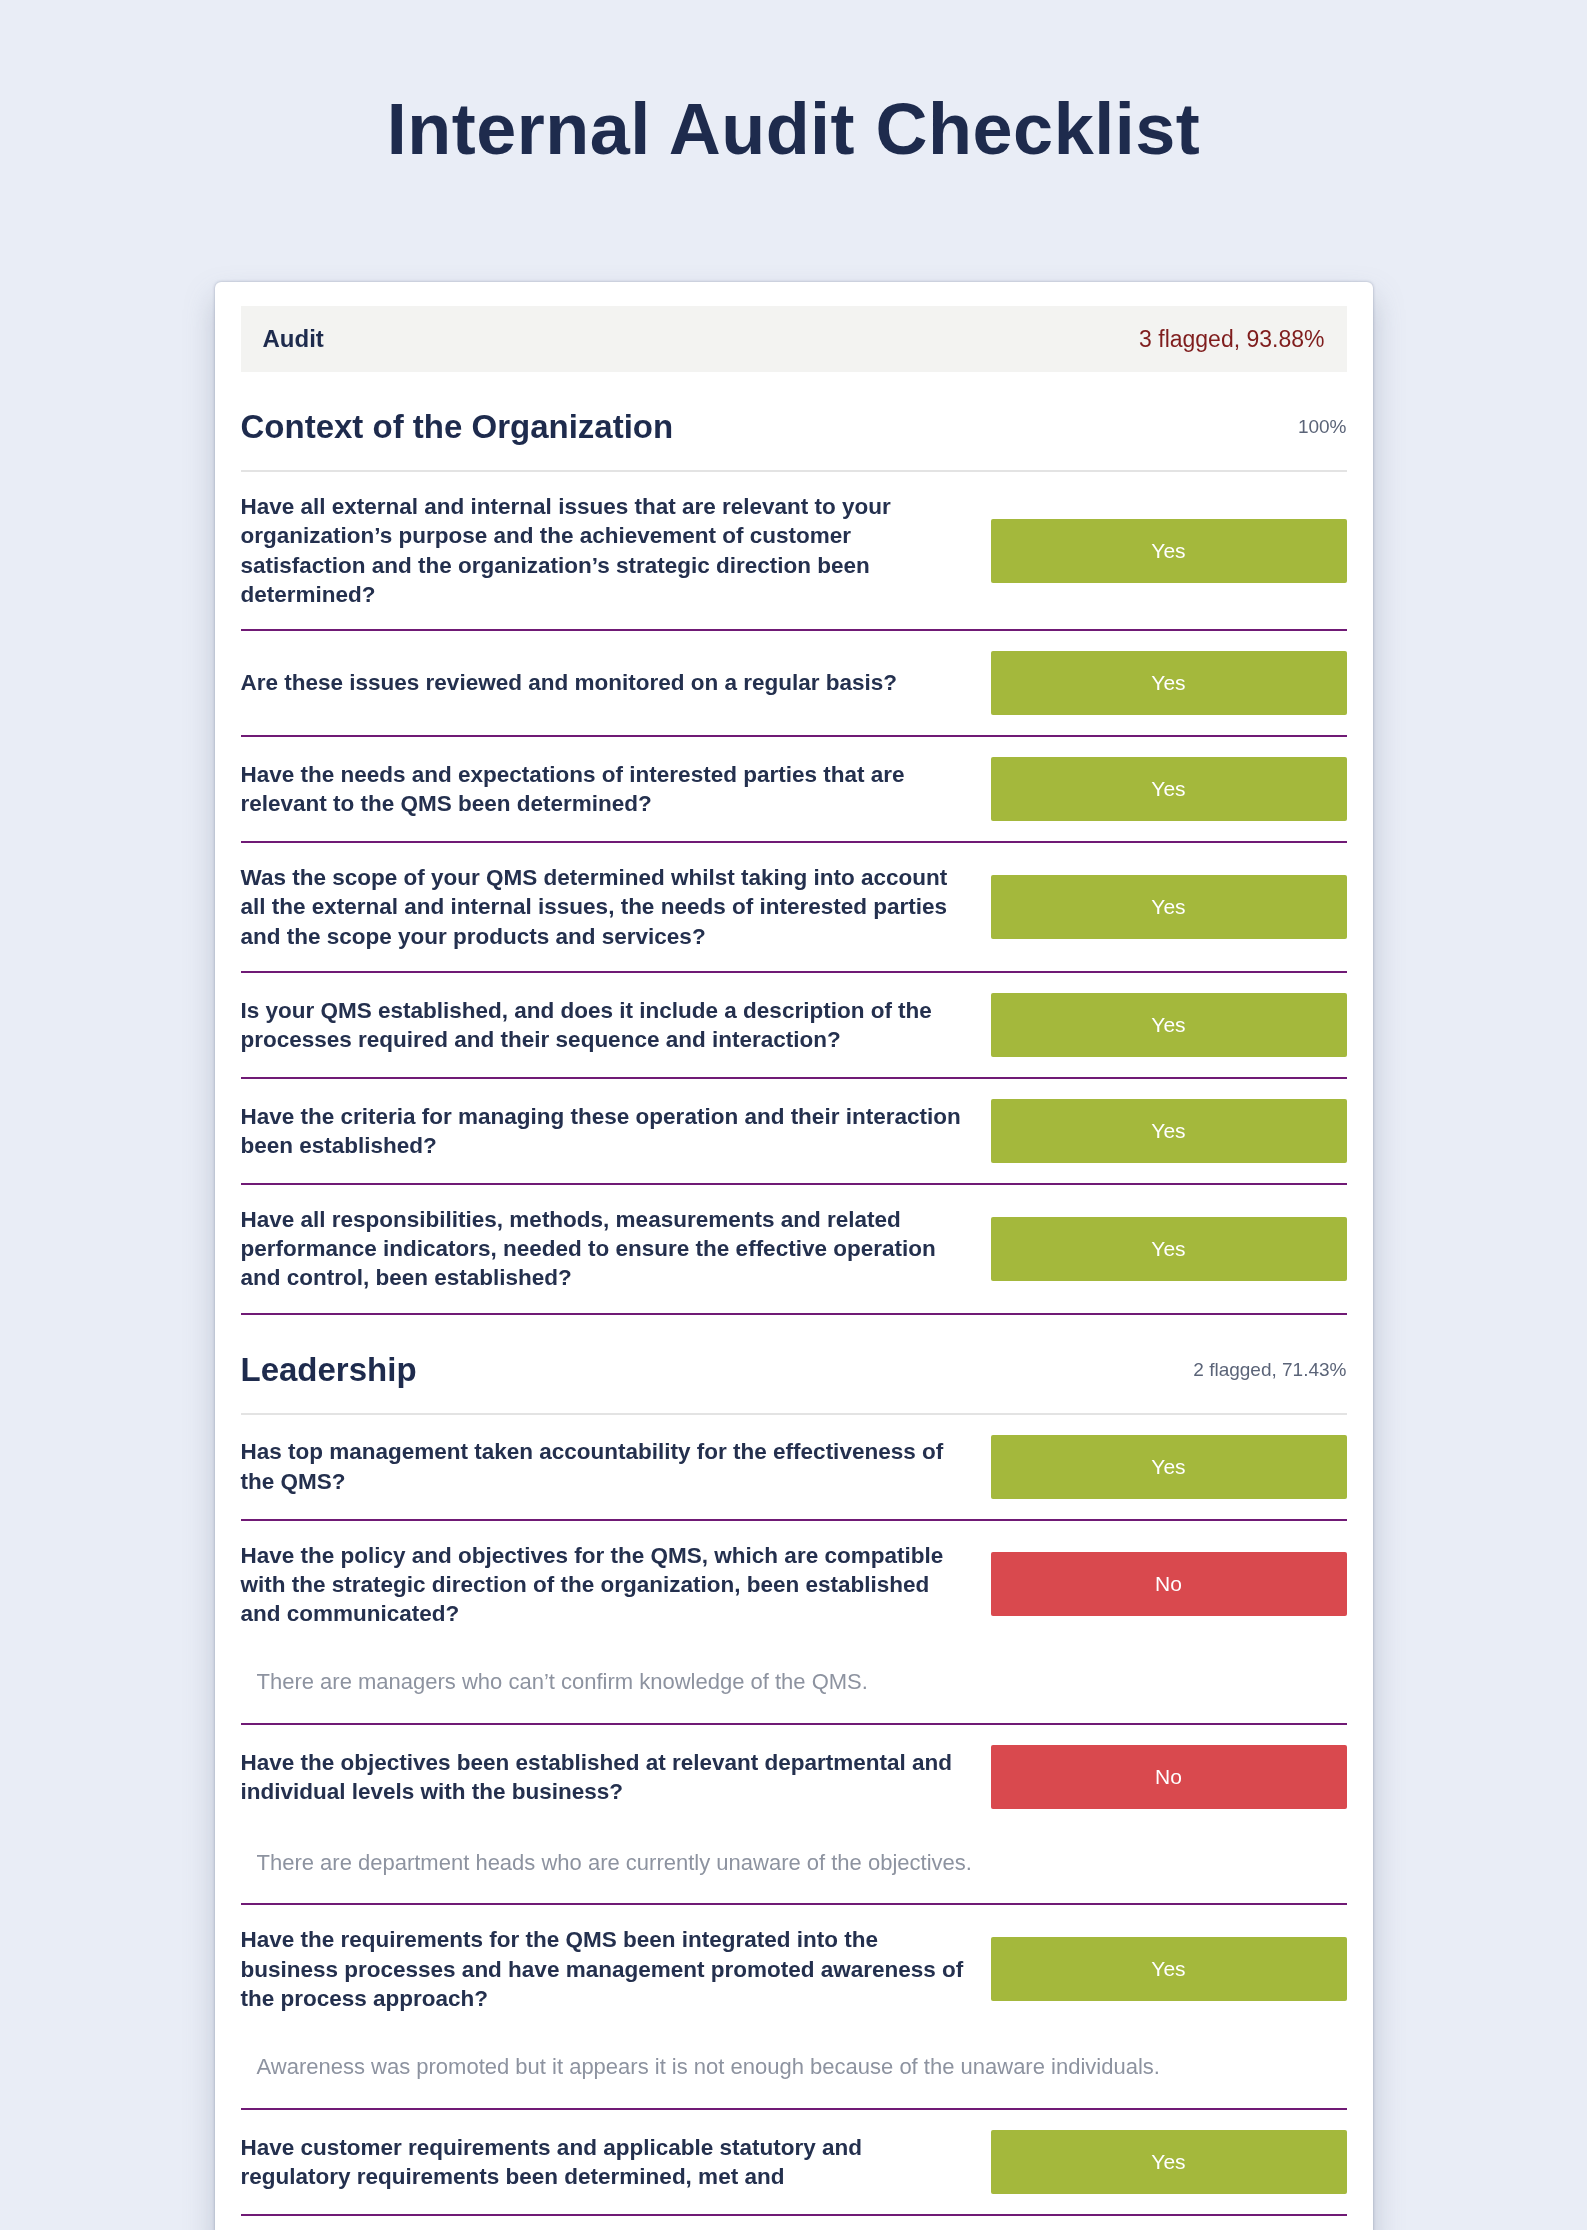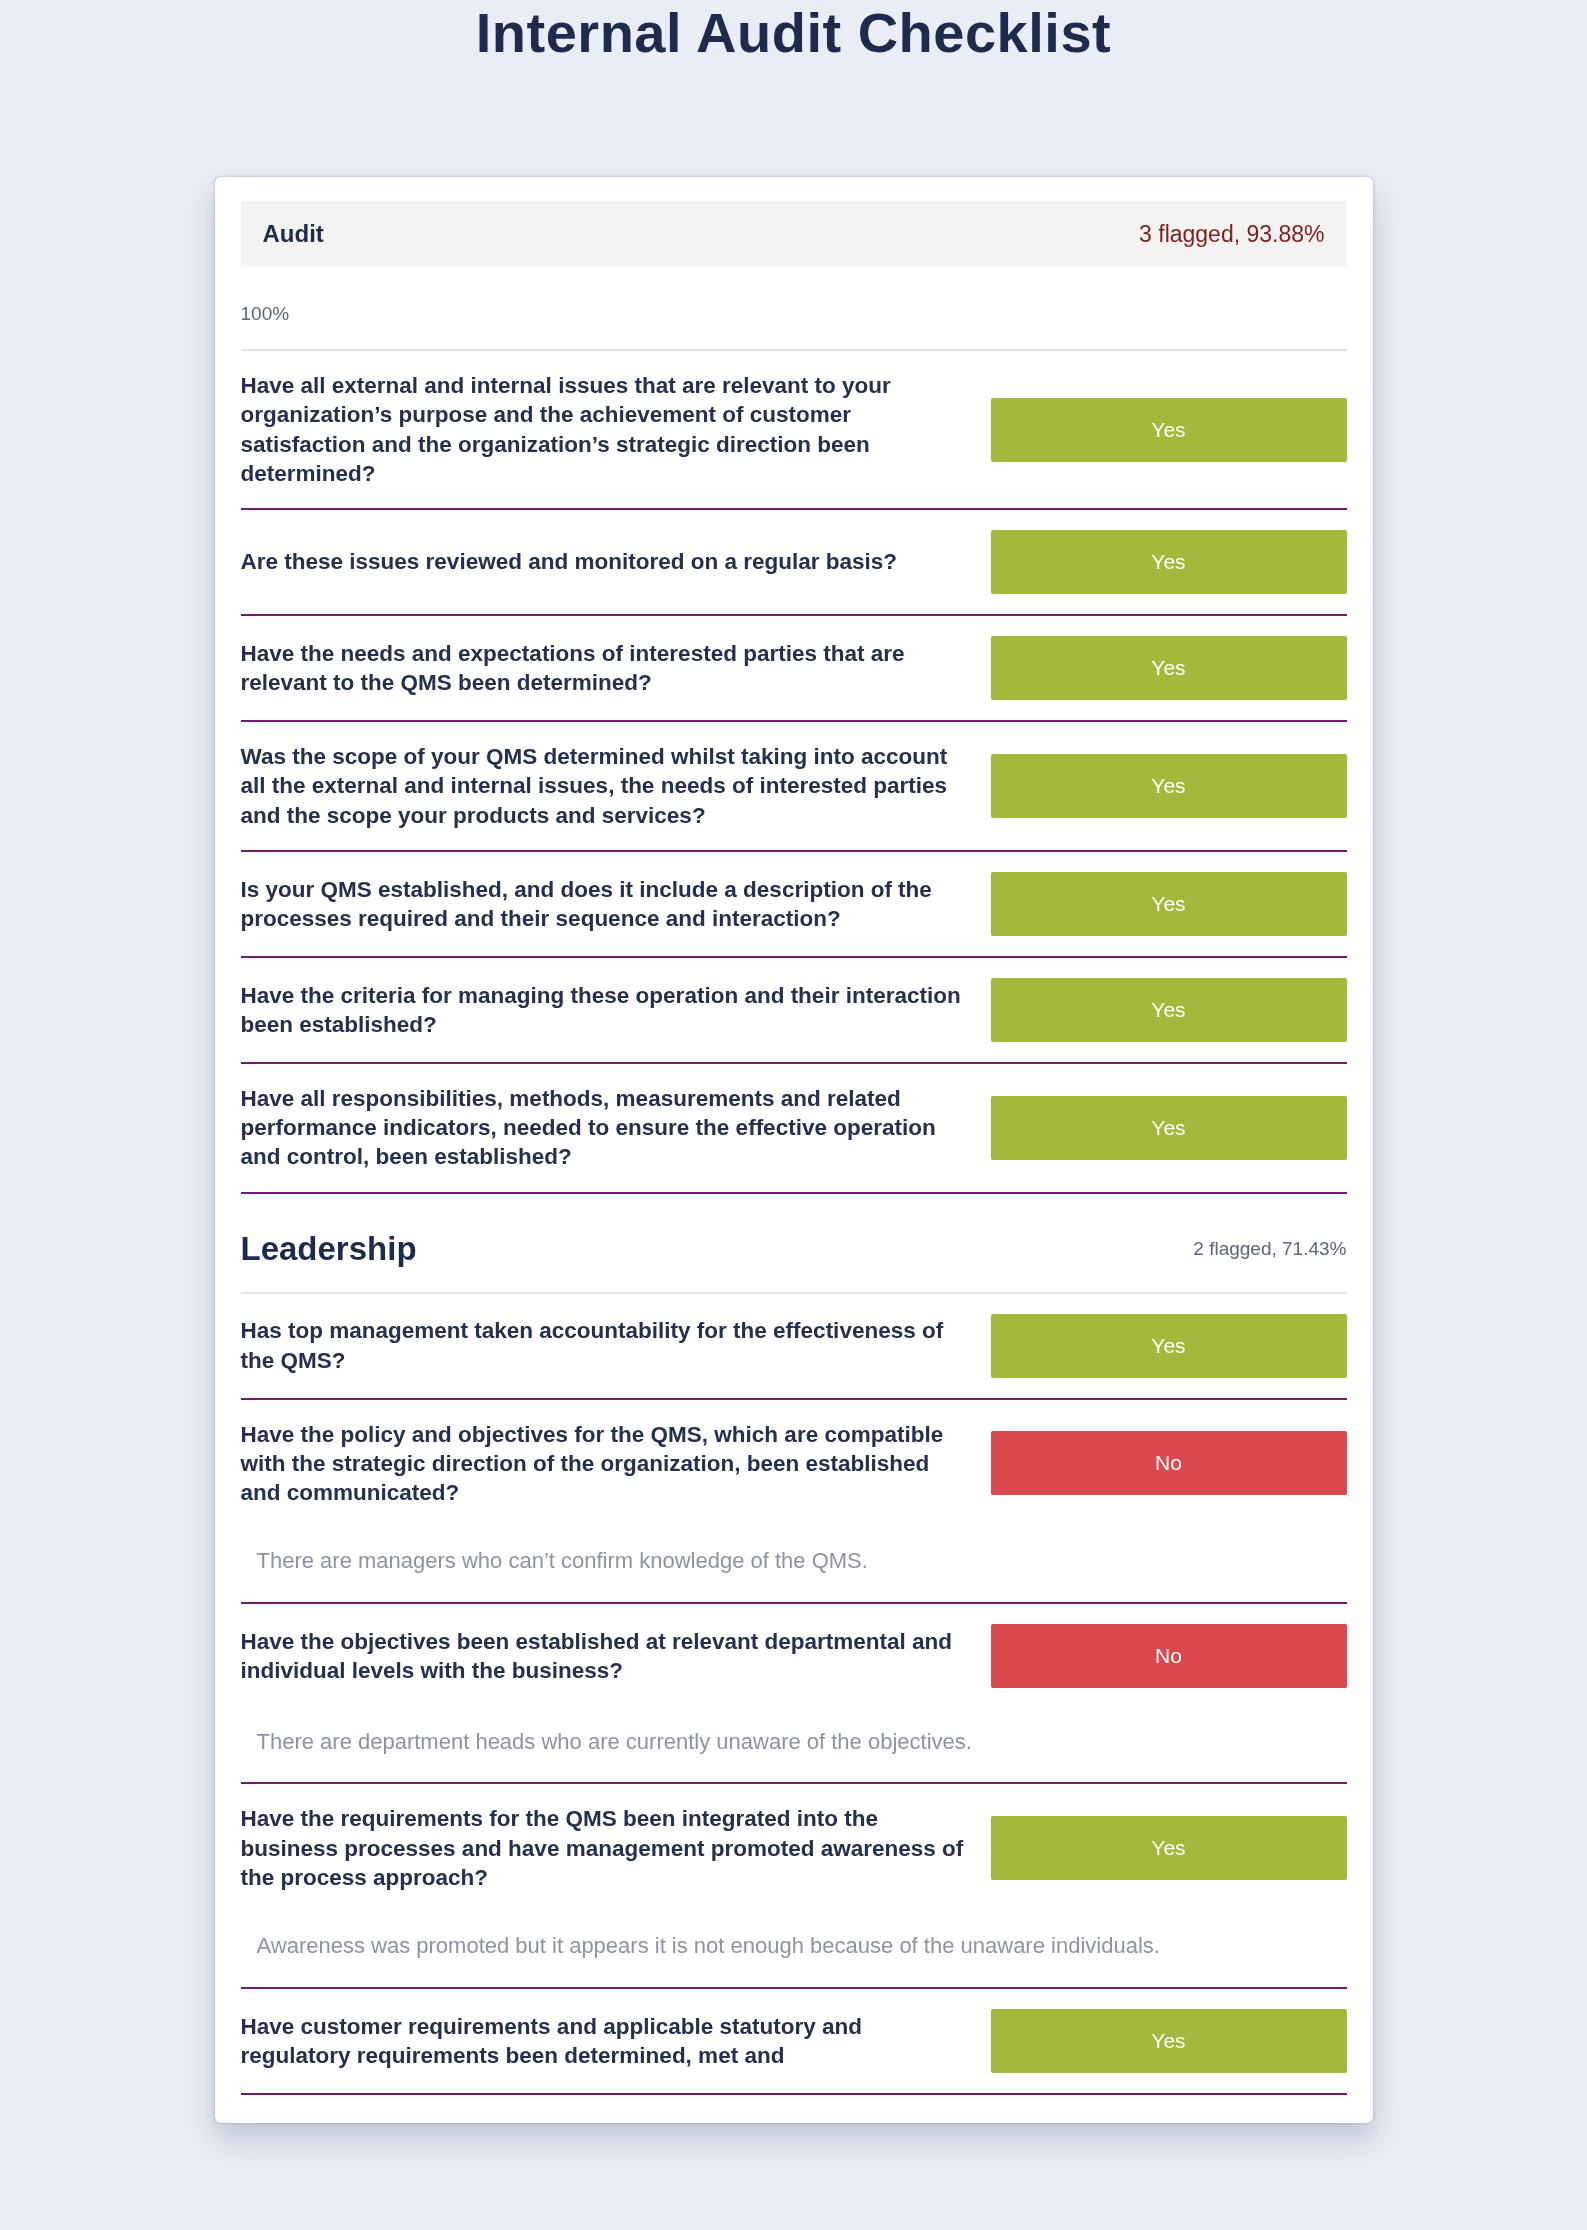--- a/index.html
+++ b/index.html
@@ -6,22 +6,23 @@
   html, body { margin: 0; padding: 0; }
   body {
     width: 1587px;
     min-height: 2230px;
     background: #e9edf6;
     font-family: "Liberation Sans", sans-serif;
     color: #1e2b4d;
   }
   .page-title {
     margin: 0;
+    padding-top: 88px;
     text-align: center;
-    font-size: 56px;
+    font-size: 72px;
     font-weight: 700;
     letter-spacing: 0.5px;
     color: #1e2b4d;
   }
   .card {
     width: 1158px;
     margin: 112px auto 0 auto;
     min-height: 1724px;
     background: #ffffff;
     border-radius: 6px;
@@ -106,20 +107,21 @@
 
   <h1 class="page-title">Internal Audit Checklist</h1>
 
   <div class="card">
     <div class="audit-bar">
       <span class="audit-label">Audit</span>
       <span class="audit-stats">3 flagged, 93.88%</span>
     </div>
     <div id="sections">
         <div class="section-header">
+          <div class="section-title">Context of the Organization</div>
           <div class="section-stats">100%</div>
         </div>
         <div class="item">
           <div class="item-row">
             <div class="question">Have all external and internal issues that are relevant to your organization’s purpose and the achievement of customer satisfaction and the organization’s strategic direction been determined?</div>
             <button class="answer-btn" style="background: rgb(164, 184, 60);">Yes</button>
           </div>
         </div>
         <div class="item">
           <div class="item-row">

